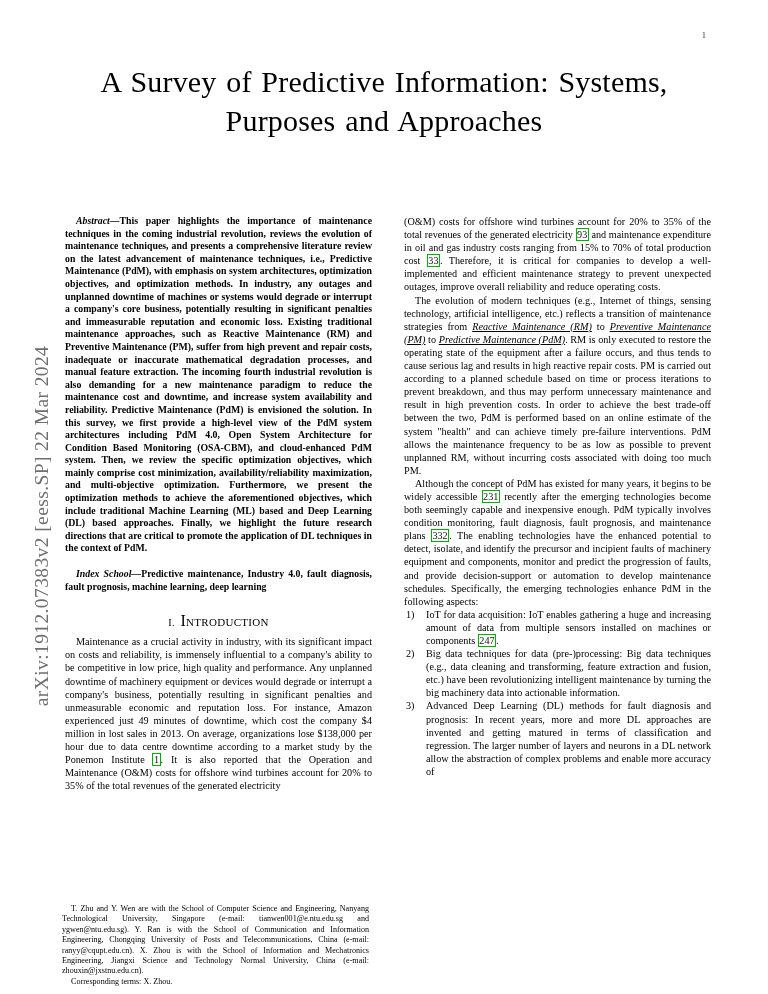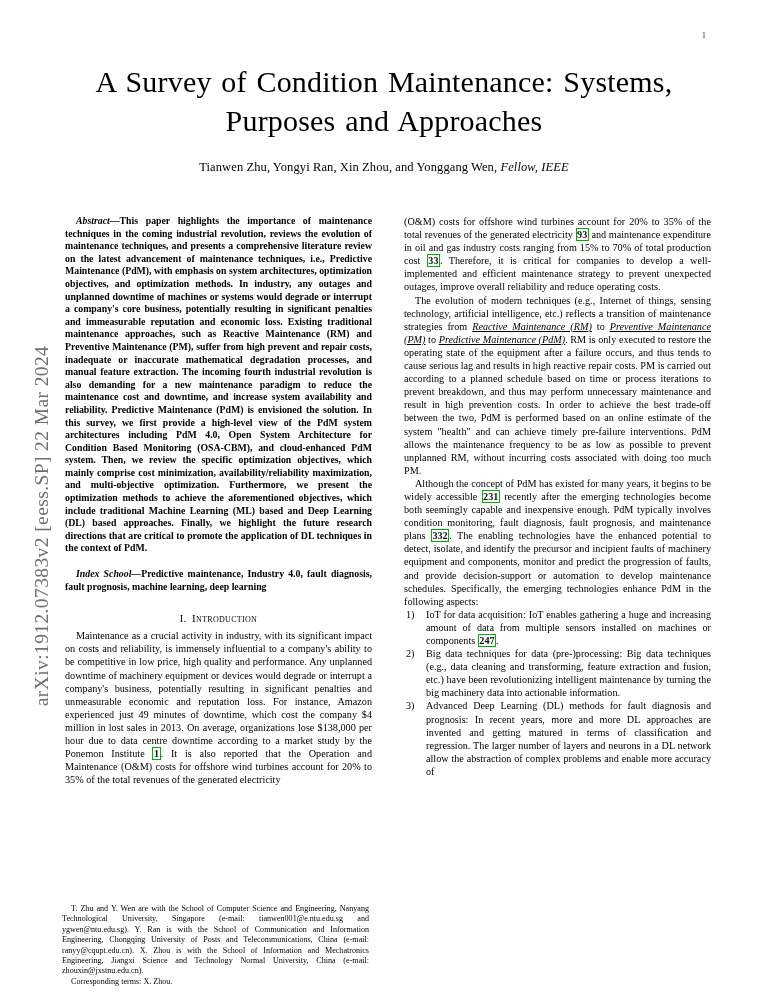--- a/index.html
+++ b/index.html
@@ -115,31 +115,30 @@
 
   
   .section-head {
     text-align: center;
     font-size: 10.2px;
     margin: 19px 0 5px 0;
     letter-spacing: 0.3px;
   }
   .section-head .scap {
     font-variant: small-caps;
-    font-size: 11px;
+    font-size: 16px;
   }
 
   
   .cite {
     color: #111111;
     border: 1px solid #00b000;
     padding: 0 0.5px;
     line-height: 1;
     text-decoration: none;
-    font-weight: bold;
   }
 
   
   .it { font-style: italic; text-decoration: underline; }
 
   
   #footnote {
     position: absolute;
     left: 62px;
     top: 872px;
@@ -178,25 +177,21 @@
 </head>
 <body>
 
 <div id="page">
 
   <div id="arxiv-stamp">arXiv:1912.07383v2  [eess.SP]  22 Mar 2024</div>
 
   <div id="folio">1</div>
 
   <div id="title-block">
-    <h1 id="paper-title">A Survey of Condition Maintenance: Systems, Purposes and Approaches</h1>
-    <div id="author-line">
-      <span>Tianwen Zhu, Yongyi Ran, Xin Zhou, and Yonggang Wen,</span>
-      <span class="fellow">Fellow, IEEE</span>
-    </div>
+    <h1 id="paper-title">A Survey of Predictive Information: Systems, Purposes and Approaches</h1>
   </div>
 
   <div id="columns">
 
     <div class="col" id="col-left">
 
       <p class="abstract-par"><span class="lead-in">Abstract—</span><span>This paper highlights the importance of maintenance techniques in the coming industrial revolution, reviews the evolution of maintenance techniques, and presents a comprehensive literature review on the latest advancement of maintenance techniques, i.e., Predictive Maintenance (PdM), with emphasis on system architectures, optimization objectives, and optimization methods. In industry, any outages and unplanned downtime of machines or systems would degrade or interrupt a company's core business, potentially resulting in significant penalties and immeasurable reputation and economic loss. Existing traditional maintenance approaches, such as Reactive Maintenance (RM) and Preventive Maintenance (PM), suffer from high prevent and repair costs, inadequate or inaccurate mathematical degradation processes, and manual feature extraction. The incoming fourth industrial revolution is also demanding for a new maintenance paradigm to reduce the maintenance cost and downtime, and increase system availability and reliability. Predictive Maintenance (PdM) is envisioned the solution. In this survey, we first provide a high-level view of the PdM system architectures including PdM 4.0, Open System Architecture for Condition Based Monitoring (OSA-CBM), and cloud-enhanced PdM system. Then, we review the specific optimization objectives, which mainly comprise cost minimization, availability/reliability maximization, and multi-objective optimization. Furthermore, we present the optimization methods to achieve the aforementioned objectives, which include traditional Machine Learning (ML) based and Deep Learning (DL) based approaches. Finally, we highlight the future research directions that are critical to promote the application of DL techniques in the context of PdM.</span></p>
 
       <p class="indexterms-par"><span class="lead-in">Index School—</span><span>Predictive maintenance, Industry 4.0, fault diagnosis, fault prognosis, machine learning, deep learning</span></p>
 

